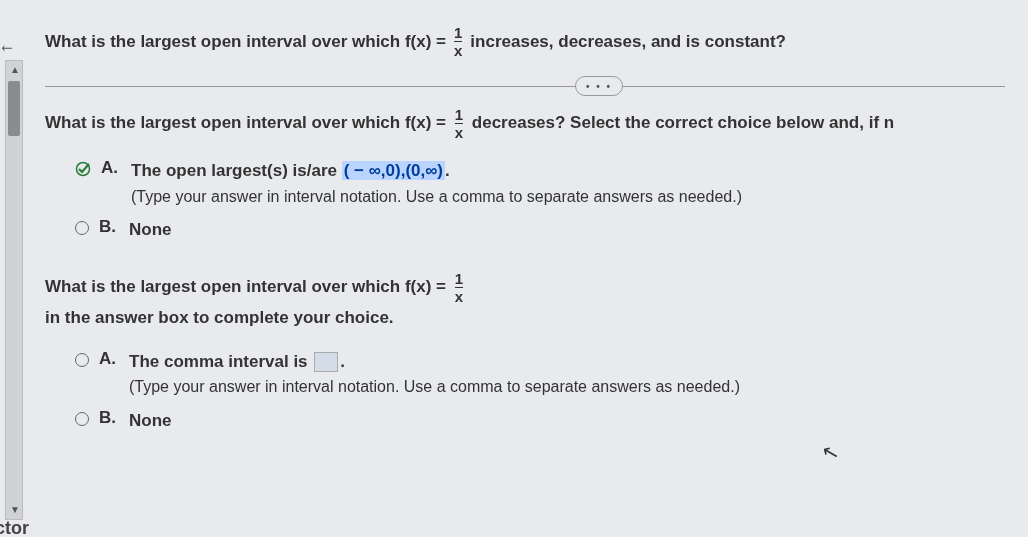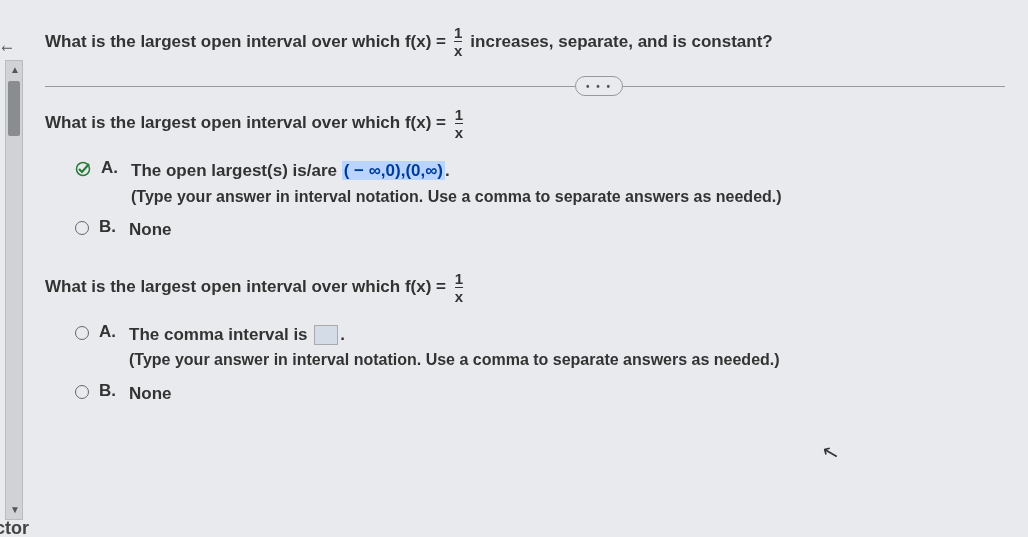--- a/index.html
+++ b/index.html
@@ -144,21 +144,21 @@
     .input-box {
       display: inline-block;
       width: 24px;
       height: 20px;
       background: #d4dce8;
       border: 1px solid #aaa;
       vertical-align: middle;
       margin: 0 2px;
     }
     .hint {
-      font-weight: bold;
+      font-weight: normal;
       font-size: 16px;
       margin-top: 21px;
     }
     .cursor-arrow {
       position: absolute;
       left: 822px;
       top: 440px;
       font-size: 20px;
       color: #333;
       transform: rotate(-15deg);
@@ -185,36 +185,37 @@
 
 <div class="content">
 
   <div class="question-header">
     <span>What is the largest open interval over which f(x) =</span>
     <span class="fraction">
       <span class="frac-num">1</span>
       <span class="frac-line"></span>
       <span class="frac-den">x</span>
     </span>
-    <span>increases, separate, and is constant?</span>
+    <span>increases, decreases, and is constant?</span>
   </div>
 
   <div class="divider-row">
     <div class="ellipsis-btn">
       <span>• • •</span>
     </div>
   </div>
 
   <div class="sub-question">
     <span>What is the largest open interval over which f(x) =</span>
     <span class="fraction">
       <span class="frac-num">1</span>
       <span class="frac-line"></span>
       <span class="frac-den">x</span>
     </span>
+    <span>decreases? Select the correct choice below and, if n</span>
     <br>
   </div>
 
   <div class="options">
     <div class="option-row">
       <span class="radio-check">
         <svg width="16" height="16" viewBox="0 0 16 16">
           <circle cx="8" cy="8" r="6.5" fill="none" stroke="#2a7a3a" stroke-width="1.5"></circle>
           <path d="M4 8 L7 11 L14 3" fill="none" stroke="#2a7a3a" stroke-width="2.2"></path>
         </svg>
@@ -234,20 +235,21 @@
   </div>
 
   <div class="sub-question">
     <span>What is the largest open interval over which f(x) =</span>
     <span class="fraction">
       <span class="frac-num">1</span>
       <span class="frac-line"></span>
       <span class="frac-den">x</span>
     </span>
     <br>
+    <span>in the answer box to complete your choice.</span>
   </div>
 
   <div class="options">
     <div class="option-row">
       <span class="radio-empty"></span>
       <span class="option-letter">A.</span>
       <span class="option-text">
         <span>The comma interval is </span><span class="input-box"></span><span>.</span>
         <br>
         <span class="hint">(Type your answer in interval notation. Use a comma to separate answers as needed.)</span>

